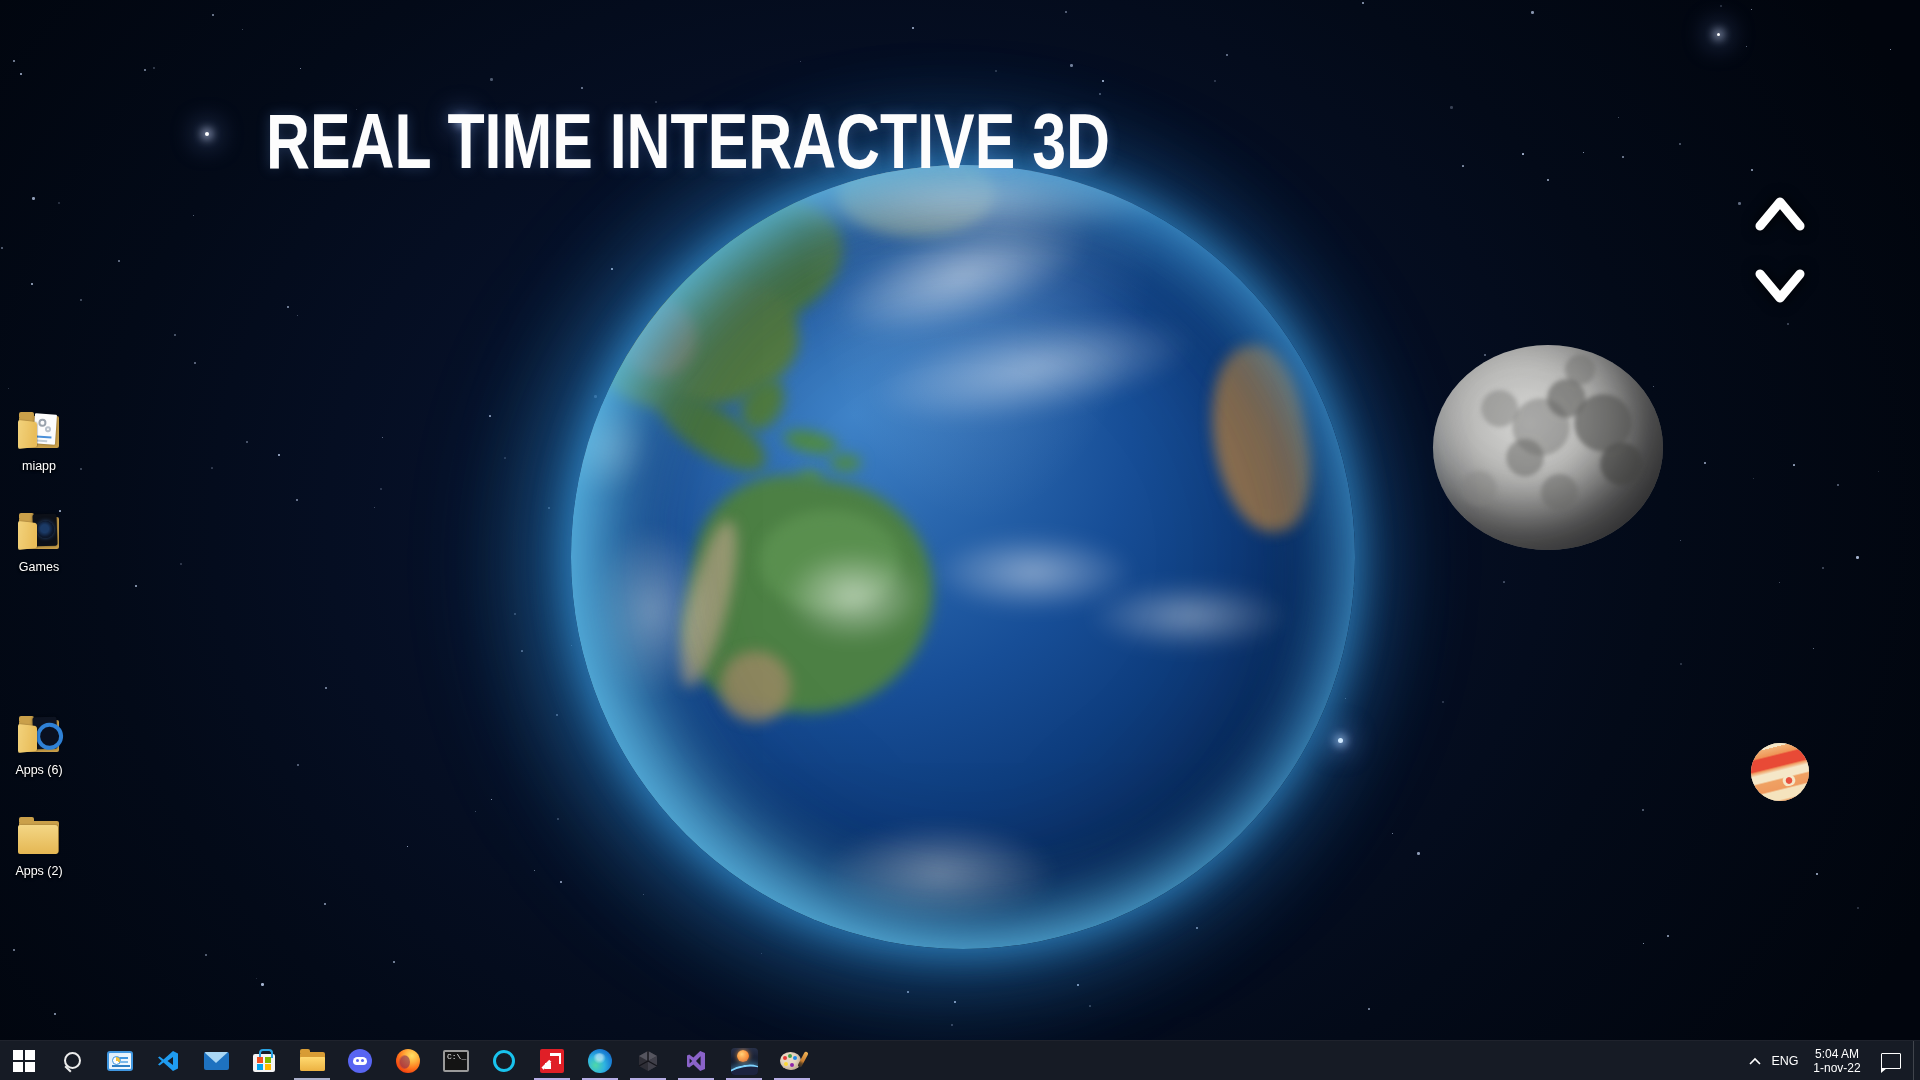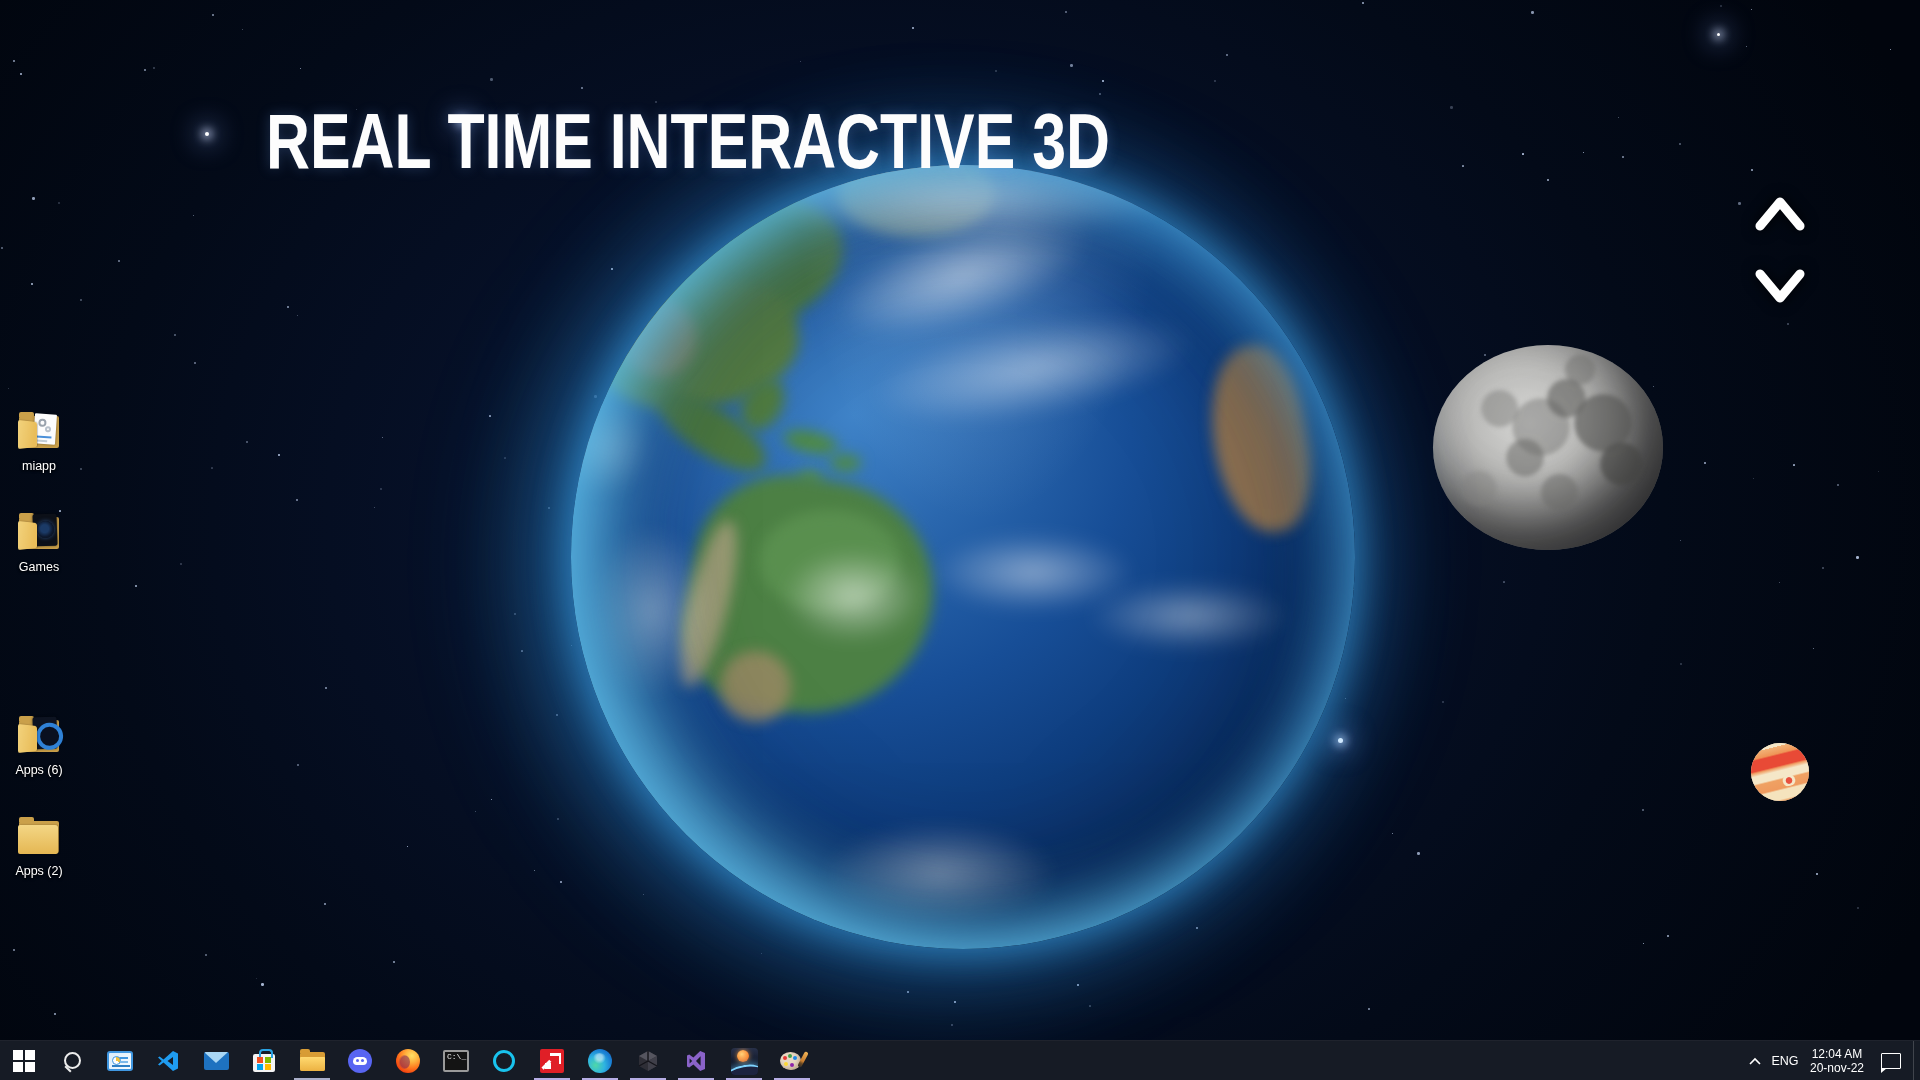--- a/index.html
+++ b/index.html
@@ -597,20 +597,20 @@
     </span>
   </div>
 
   <div id="tray-chevron" class="tray-item">
     <svg width="14" height="10" viewBox="0 0 14 10">
       <polyline points="2,8 7,3 12,8" fill="none" stroke="#ffffff" stroke-width="1.6"></polyline>
     </svg>
   </div>
   <div id="tray-lang" class="tray-item">ENG</div>
   <div id="tray-clock" class="tray-item">
-    <span>12:04 AM</span>
-    <span>20-nov-22</span>
+    <span>5:04 AM</span>
+    <span>1-nov-22</span>
   </div>
   <div id="tray-action" class="tray-item">
     <span class="ac-glyph"></span>
   </div>
   <div id="show-desktop" class="tray-item"></div>
 </div>
 
 </body></html>

